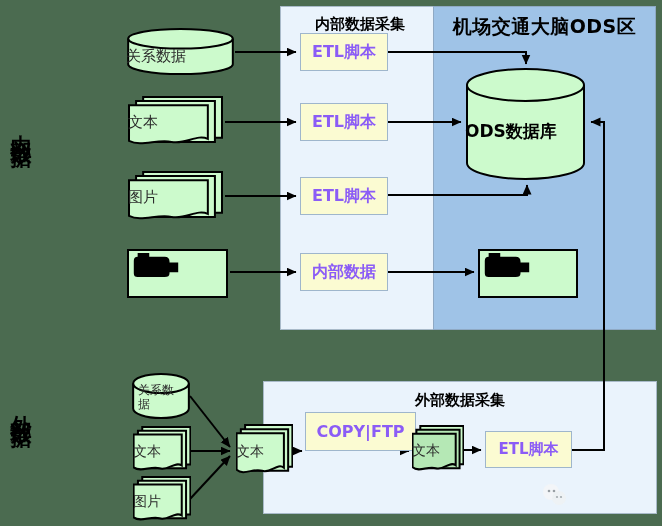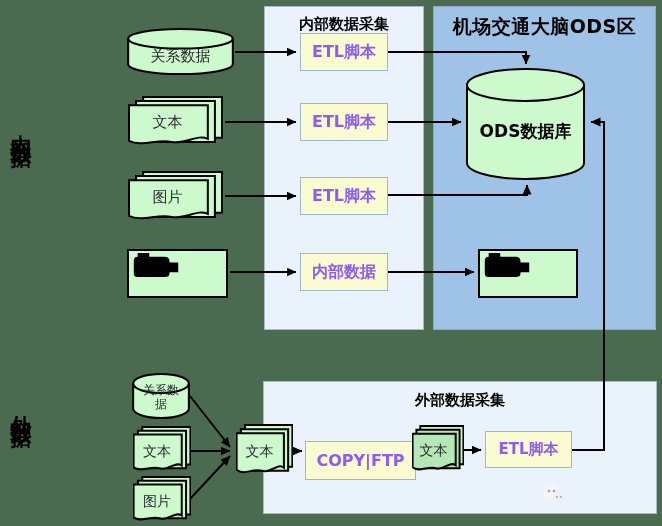--- a/index.html
+++ b/index.html
@@ -4,21 +4,21 @@
 <style>
   html,body{margin:0;padding:0;background:#4b6b50;}
   .stage{
     position:relative;width:662px;height:526px;overflow:hidden;
     background:#4b6b50;
     font-family:"DejaVu Sans","Liberation Sans",sans-serif;
     color:#111;
   }
   
   .panel{position:absolute;box-sizing:border-box;}
-  .panel-inner{left:264px;top:6px;width:160px;height:324px;background:#eaf3fc;border:1px solid #a9bac9;}
+  .panel-inner{left:280px;top:6px;width:160px;height:324px;background:#eaf3fc;border:1px solid #a9bac9;}
   .panel-ods{left:433px;top:6px;width:223px;height:324px;background:#9fc3e7;border:1px solid #8fa9c4;}
   .panel-ext{left:263px;top:381px;width:394px;height:133px;background:#eaf3fc;border:1px solid #a9bac9;}
   .panel-title{position:absolute;left:0;right:0;text-align:center;font-weight:bold;color:#000;}
   .panel-inner .panel-title{top:8px;font-size:15px;}
   .panel-ods .panel-title{top:7px;font-size:19px;letter-spacing:.5px;}
   .panel-ext .panel-title{top:9px;font-size:15px;}
   
   .vlabel{
     position:absolute;left:9px;writing-mode:vertical-rl;text-orientation:upright;
     font-size:21px;font-weight:bold;color:#000;letter-spacing:4px;line-height:24px;z-index:4;
@@ -27,21 +27,21 @@
   .vlabel-ext{top:398px;}
   
   .overlay{position:absolute;left:0;top:0;z-index:2;}
   
   .node{position:absolute;box-sizing:border-box;z-index:3;}
   .node svg{display:block;position:absolute;left:0;top:0;}
   .shape-green{fill:#ccfacc;stroke:#000;stroke-width:2;}
   .shape-green-dark{fill:#b5e8b5;stroke:#000;stroke-width:2;}
   .shape-line{fill:none;stroke:#000;stroke-width:2;}
   .node-label{
-    position:absolute;left:0;right:0;text-align:center;color:#2b2b2b;
+    position:absolute;left:0;right:0;text-align:left;color:#2b2b2b;
     font-size:15px;line-height:1.15;z-index:2;
   }
   .ybox{
     background:#fbfbd2;border:1.5px solid #9fb6cc;display:flex;align-items:center;justify-content:center;
     font-weight:bold;color:#8b5cf6;font-size:16px;
   }
   .greenbox{background:#ccfacc;border:2px solid #000;display:flex;align-items:center;justify-content:center;}
   .cam{width:54px;height:28px;}
   .cyl-label-sm{font-size:12px;color:#2b2b2b;}
   
@@ -189,21 +189,21 @@
     <div class="node-label" style="top:17px;right:10px;font-size:14px;">图片</div>
   </div>
 
   <div class="node" style="left:236px;top:424px;width:57px;height:52px;">
     <svg width="57" height="52" viewBox="0 0 94 50" preserveAspectRatio="none">
         <use href="#doc3"></use>
       </svg>
     <div class="node-label" style="top:19px;right:10px;font-size:14px;">文本</div>
   </div>
 
-  <div class="node ybox" style="left:305px;top:441px;width:111px;height:39px;">
+  <div class="node ybox" style="left:305px;top:412px;width:111px;height:39px;">
     <span>COPY|FTP</span>
   </div>
 
   <div class="node" style="left:412px;top:425px;width:52px;height:48px;">
     <svg width="52" height="48" viewBox="0 0 94 50" preserveAspectRatio="none">
         <use href="#doc3dark"></use>
       </svg>
     <div class="node-label" style="top:17px;right:9px;font-size:14px;">文本</div>
   </div>
 

